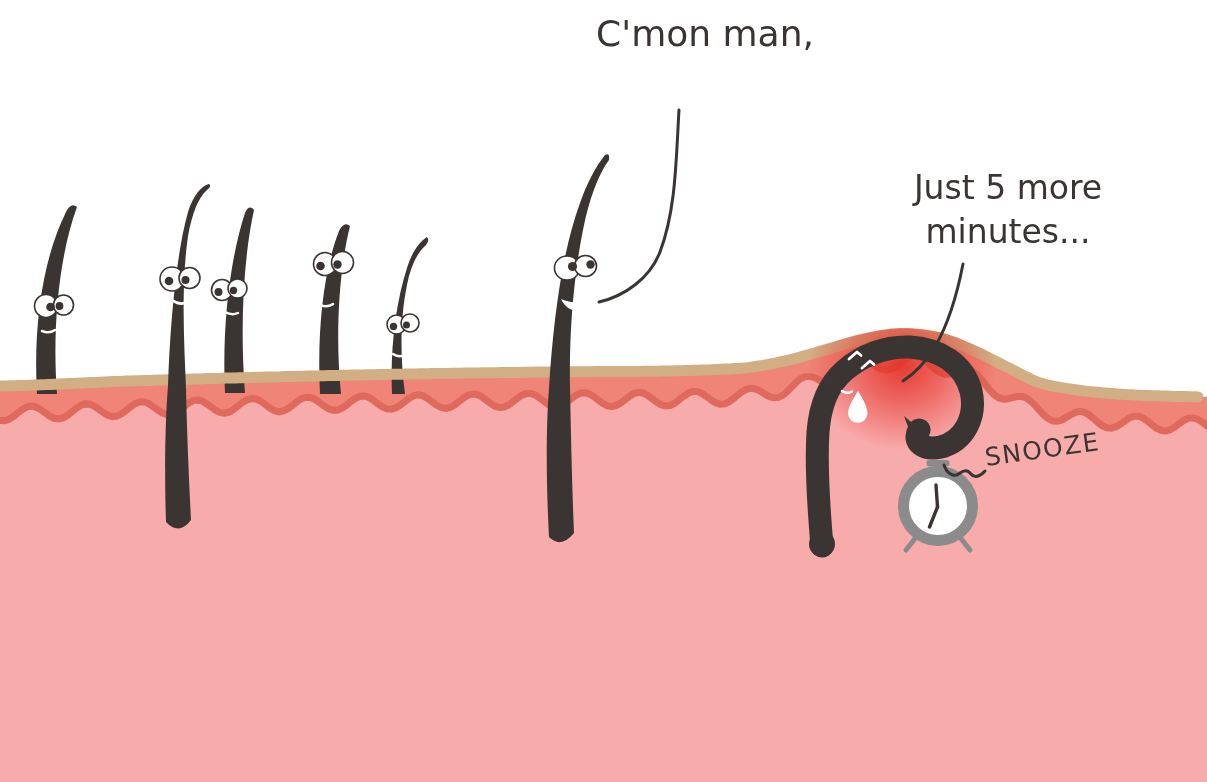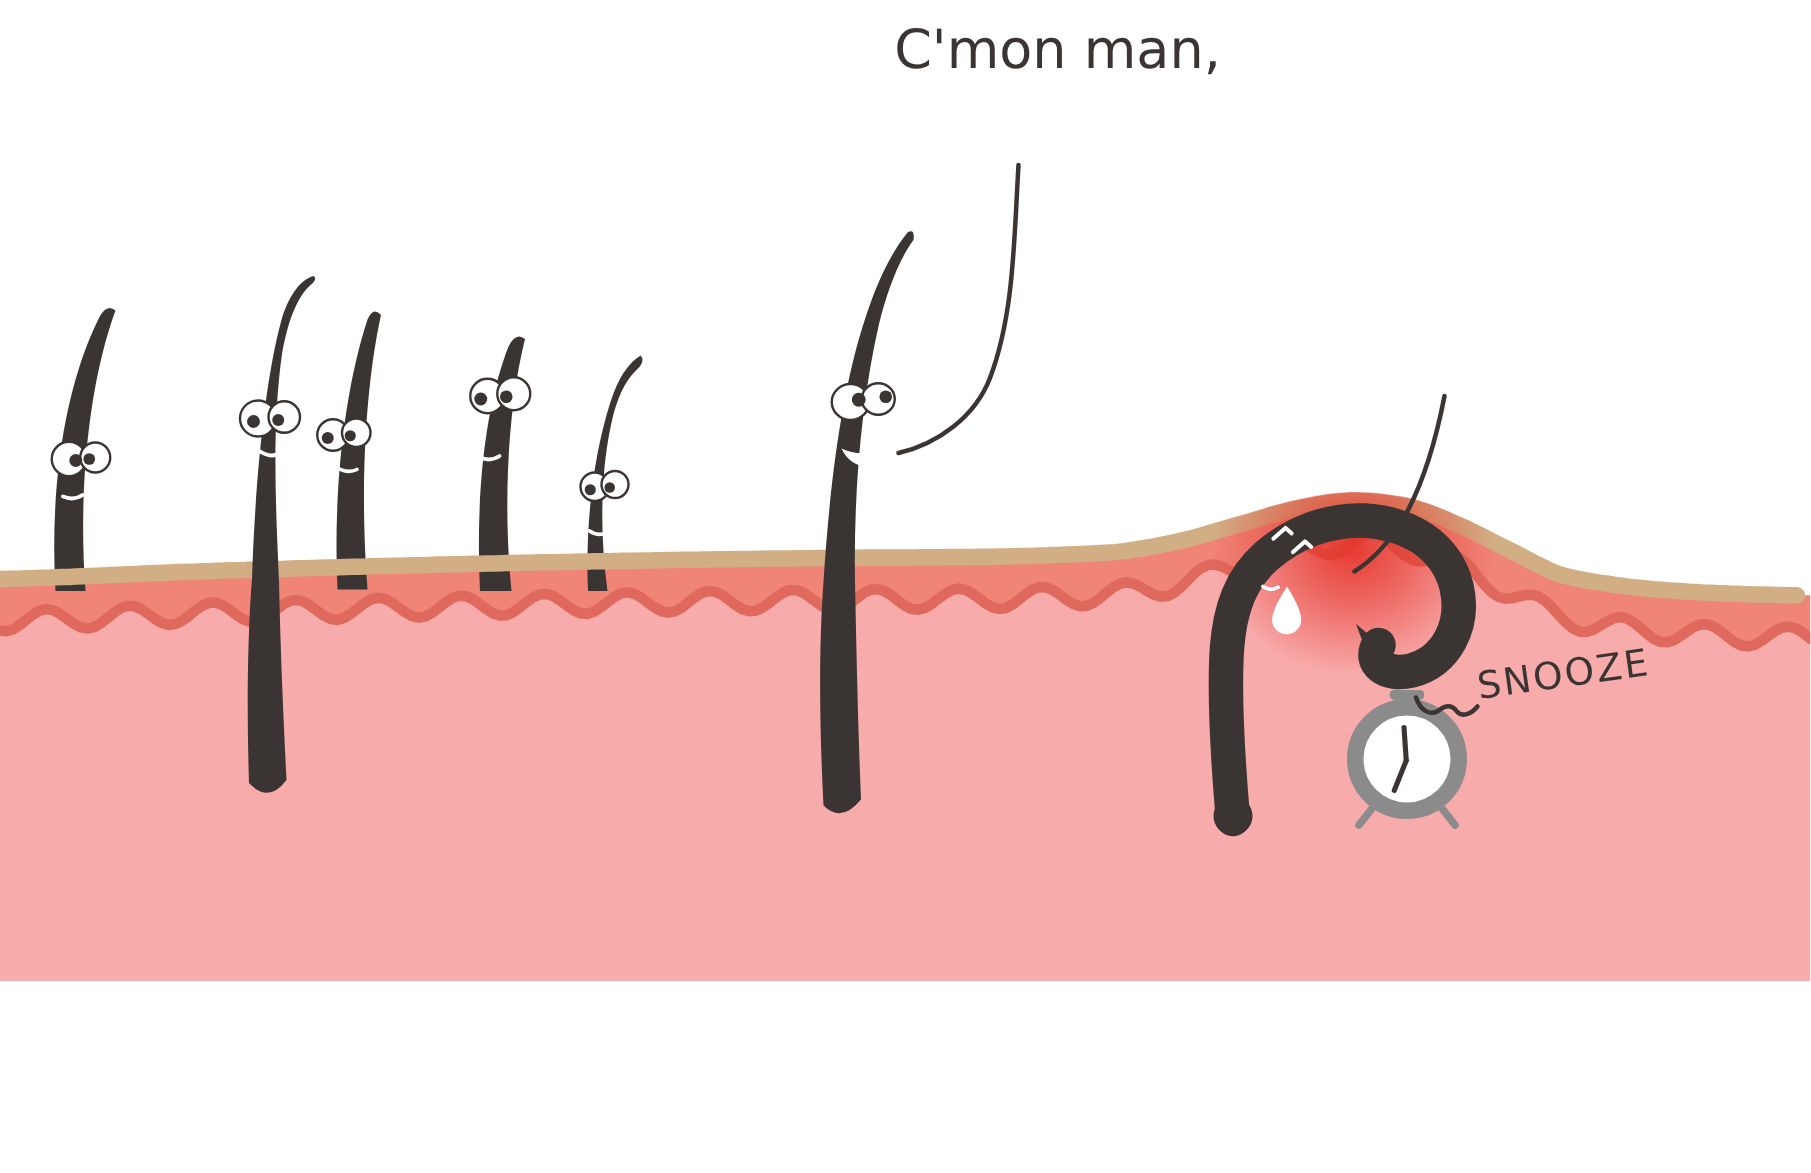--- a/index.html
+++ b/index.html
@@ -1,21 +1,21 @@
 <!DOCTYPE html>
 <html style="--background: #ffffff; --ink: #3a3533; --hair: #3a3533; --skin-pink: #f8abab; --coral-band: #ef8477; --wavy-line: #de695c; --epidermis-tan: #d2ae85; --inflamed-red: #e5352b; --clock-gray: #8b8b8b; --eye-white: #ffffff;"><head>
 <meta charset="utf-8">
 <style>
   :root{
     --background:#ffffff; --ink:#3a3533; --hair:#3a3533;
     --skin-pink:#f8abab; --coral-band:#ef8477; --wavy-line:#de695c;
     --epidermis-tan:#d2ae85; --inflamed-red:#e5352b; --clock-gray:#8b8b8b; --eye-white:#ffffff;
   }
   html,body{margin:0;padding:0;background:#fff;}
-  .canvas{position:relative;width:1207px;height:654px;overflow:hidden;
+  .canvas{position:relative;width:1207px;height:782px;overflow:hidden;
           background:var(--background);font-family:"DejaVu Sans",sans-serif;}
   svg.scene{position:absolute;left:0;top:0;}
   .f-hair{fill:var(--hair);} .s-hair{stroke:var(--hair);fill:none;}
   .f-pink{fill:var(--skin-pink);} .f-coral{fill:var(--coral-band);}
   .s-wave{stroke:var(--wavy-line);fill:none;} .s-tan{stroke:var(--epidermis-tan);fill:none;}
   .f-white{fill:var(--eye-white);} .s-white{stroke:#ffffff;fill:none;}
   .f-ink{fill:var(--ink);} .s-ink{stroke:var(--ink);fill:none;}
   .f-gray{fill:var(--clock-gray);} .s-gray{stroke:var(--clock-gray);fill:none;}
   .eye{fill:var(--eye-white);stroke:var(--ink);stroke-width:1.6;}
   .speech{position:absolute;text-align:center;color:var(--ink);}
@@ -133,14 +133,18 @@
     </g>
 
     <path class="s-ink" stroke-width="3" stroke-linecap="round" d="M 679,110 C 676,160 676,210 660,252 C 650,278 625,296 599,302"></path>
     <path class="s-ink" stroke-width="3" stroke-linecap="round" d="M 963,264 C 957,295 949,322 936,345 C 926,362 914,374 903,381"></path>
     <path class="s-ink" stroke-width="3" stroke-linecap="round" d="M 944,465 c 3,9 10,13 16,8 c 4,-3 8,-3 11,1 c 3,4 9,3 14,-3"></path>
   </svg>
 
   <div class="speech speech-left">
     <div>C'mon man,</div>
   </div>
+  <div class="speech speech-right">
+    <div>Just 5 more</div>
+    <div>minutes...</div>
+  </div>
   <div class="snooze">SNOOZE</div>
 </div>
 
 </body></html>

